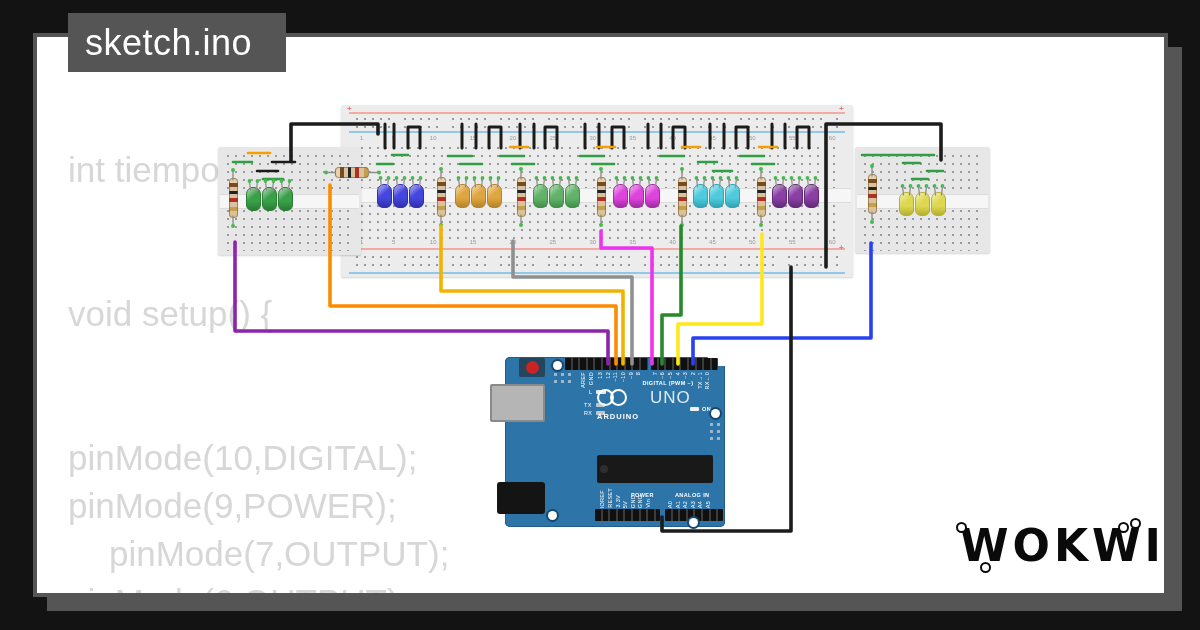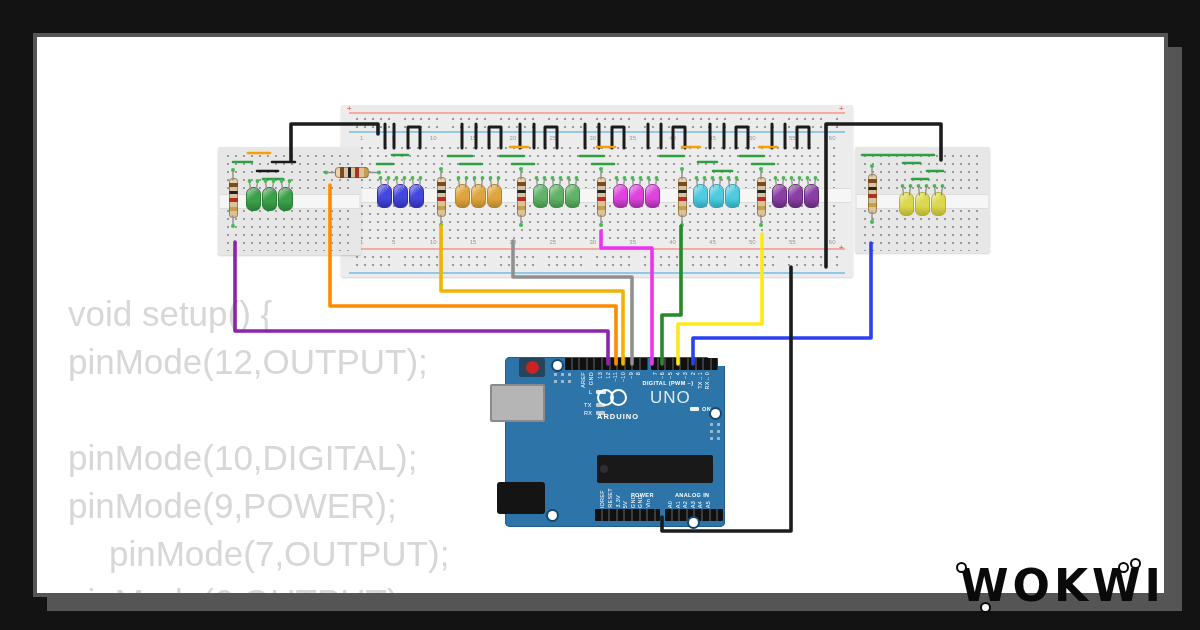--- a/index.html
+++ b/index.html
@@ -20,43 +20,43 @@
        clip-path:polygon(0 0,202px 0,212px 9px,220px 9px,220px 170px,0 170px);
        box-shadow:inset 0 0 0 1px #225d8a;}
   .hdr{position:absolute;height:12px;background:repeating-linear-gradient(90deg,#101010 0 5.6px,#3c3c3c 5.6px 7.6px);border-radius:1px;}
   .pinlbl{position:absolute;color:#fff;font-size:5.5px;writing-mode:vertical-rl;transform:rotate(180deg);
           letter-spacing:.3px;line-height:6px;white-space:nowrap;}
   .boardtxt{position:absolute;color:#fff;font-weight:bold;font-size:5.5px;letter-spacing:.4px;white-space:nowrap;}
   .hole{position:absolute;width:9px;height:9px;border-radius:50%;background:#fff;box-shadow:0 0 0 2px #16486e;}
   .icsp{position:absolute;background-image:radial-gradient(circle at 3.5px 3.5px,#9fb8cc 1.4px,transparent 1.6px);background-size:7px 7px;}
   .ring{display:inline-block;width:13px;height:13px;border:2.2px solid #fff;border-radius:50%;}
   .dash{position:absolute;border-radius:1px;}
-  #logo{left:960px;top:520px;width:190px;height:60px;z-index:3;margin-top:40px;}
+  #logo{left:960px;top:520px;width:190px;height:60px;z-index:3;}
   #logo .wd{font-family:"DejaVu Sans",sans-serif;font-weight:bold;font-size:44px;color:#0a0a0a;letter-spacing:4px;}
   .lring{position:absolute;width:7px;height:7px;border:2.4px solid #0a0a0a;border-radius:50%;background:#fff;}
   .bb{position:absolute;border-radius:2px;box-shadow:0 1px 2px rgba(0,0,0,.18);}
   .dots{position:absolute;background-image:radial-gradient(circle at 4px 4px,#9a9a9a 1.3px,transparent 1.55px);background-size:8px 8px;}
   .raildots{position:absolute;background-image:repeating-linear-gradient(90deg,transparent 0 40px,var(--bc) 40px 48px),radial-gradient(circle at 4px 4px,#9a9a9a 1.3px,transparent 1.55px);background-size:48px 100%,8px 8px;}
   .groove{position:absolute;background:#f6f6f6;border-top:1px solid #dcdcdc;border-bottom:1px solid #dcdcdc;}
   .railline{position:absolute;height:2px;}
   .bnum{position:absolute;font-size:6px;color:#9a9a9a;}
   .plus{position:absolute;font-size:8px;color:#e37d72;font-weight:bold;}
   .led{position:absolute;box-sizing:border-box;}
   .resv{position:absolute;box-sizing:border-box;border-radius:4px;border:1px solid rgba(110,80,35,.55);}
 </style>
 </head>
 <body>
 
 <div id="stage">
   <div id="card" class="abs"></div>
   <div id="clip" class="abs">
+      <div class="code-line" style="position: absolute; top: 111px; color: rgb(215, 215, 215);">int tiempo</div>
       <div class="code-line" style="position: absolute; top: 159px; color: rgb(215, 215, 215);"></div>
       <div class="code-line" style="position: absolute; top: 207px; color: rgb(215, 215, 215);"></div>
       <div class="code-line" style="position: absolute; top: 255px; color: rgb(215, 215, 215);">void setup() {</div>
-      <div class="code-line" style="position: absolute; top: 303px; color: rgb(215, 215, 215);">pinMode(12,OUTPUT);</div>
       <div class="code-line" style="position: absolute; top: 399px; color: rgb(215, 215, 215);">pinMode(10,DIGITAL);</div>
       <div class="code-line" style="position: absolute; top: 447px; color: rgb(215, 215, 215);">pinMode(9,POWER);</div>
       <div class="code-line" style="position: absolute; top: 495px; color: rgb(215, 215, 215); margin-left: 41px;">pinMode(7,OUTPUT);</div>
       <div class="code-line" style="position: absolute; top: 543px; color: rgb(215, 215, 215);">pinMode(6,OUTPUT);</div>
     </div>
   <div id="circuit" class="abs">
       <div class="bb" style="position: absolute; left: 341px; top: 105px; width: 512px; height: 172px; background: rgb(236, 236, 236); --bc: #ececec;">
         <div class="railline" style="position: absolute; left: 8px; top: 7px; width: 496px; background: rgb(242, 170, 162);"></div>
         <div class="railline" style="position: absolute; left: 8px; top: 26px; width: 496px; background: rgb(143, 200, 232);"></div>
         <div class="railline" style="position: absolute; left: 8px; top: 143px; width: 496px; background: rgb(242, 170, 162);"></div>
@@ -392,20 +392,23 @@
       <polyline points="513,241 513,277 632,277 632,364" fill="none" stroke="#909090" stroke-width="3.6" stroke-linecap="round" stroke-linejoin="round"></polyline>
       <polyline points="601,231 601,248 652,248 652,364" fill="none" stroke="#ee33ee" stroke-width="3.6" stroke-linecap="round" stroke-linejoin="round"></polyline>
       <polyline points="681,226 681,315 662,315 662,364" fill="none" stroke="#268a2b" stroke-width="3.6" stroke-linecap="round" stroke-linejoin="round"></polyline>
       <polyline points="762,234 762,324 678,324 678,364" fill="none" stroke="#ffe81a" stroke-width="3.6" stroke-linecap="round" stroke-linejoin="round"></polyline>
       <polyline points="871,243 871,338 693,338 693,364" fill="none" stroke="#2941f0" stroke-width="3.6" stroke-linecap="round" stroke-linejoin="round"></polyline>
       <polyline points="662,517 662,531 791,531 791,267" fill="none" stroke="#1c1c1c" stroke-width="3.6" stroke-linecap="round" stroke-linejoin="round"></polyline>
       <polyline points="826,267 826,124 941,124 941,160" fill="none" stroke="#1c1c1c" stroke-width="3.6" stroke-linecap="round" stroke-linejoin="round"></polyline>
       <polyline points="291,161 291,124 378,124 378,134" fill="none" stroke="#1c1c1c" stroke-width="3.6" stroke-linecap="round" stroke-linejoin="round"></polyline>
     </svg>
 
+  <div id="tab" class="abs">
+    <span>sketch.ino</span>
+  </div>
 
   <div id="logo" class="abs">
     <span class="wd">WOKWI</span>
     <div class="lring" style="left:-4px;top:2px;"></div>
     <div class="lring" style="left:20px;top:42px;"></div>
     <div class="lring" style="left:158px;top:2px;"></div>
     <div class="lring" style="left:170px;top:-2px;"></div>
   </div>
 </div>
 

